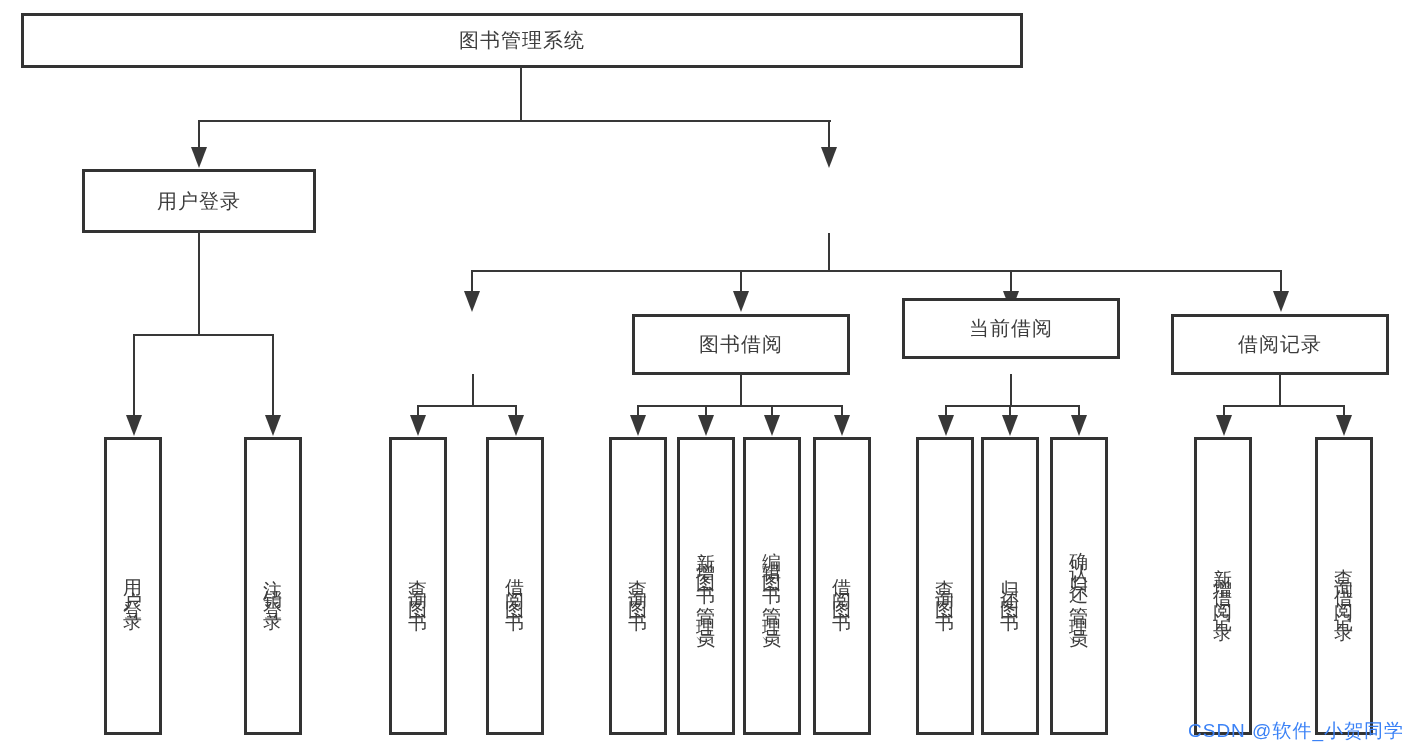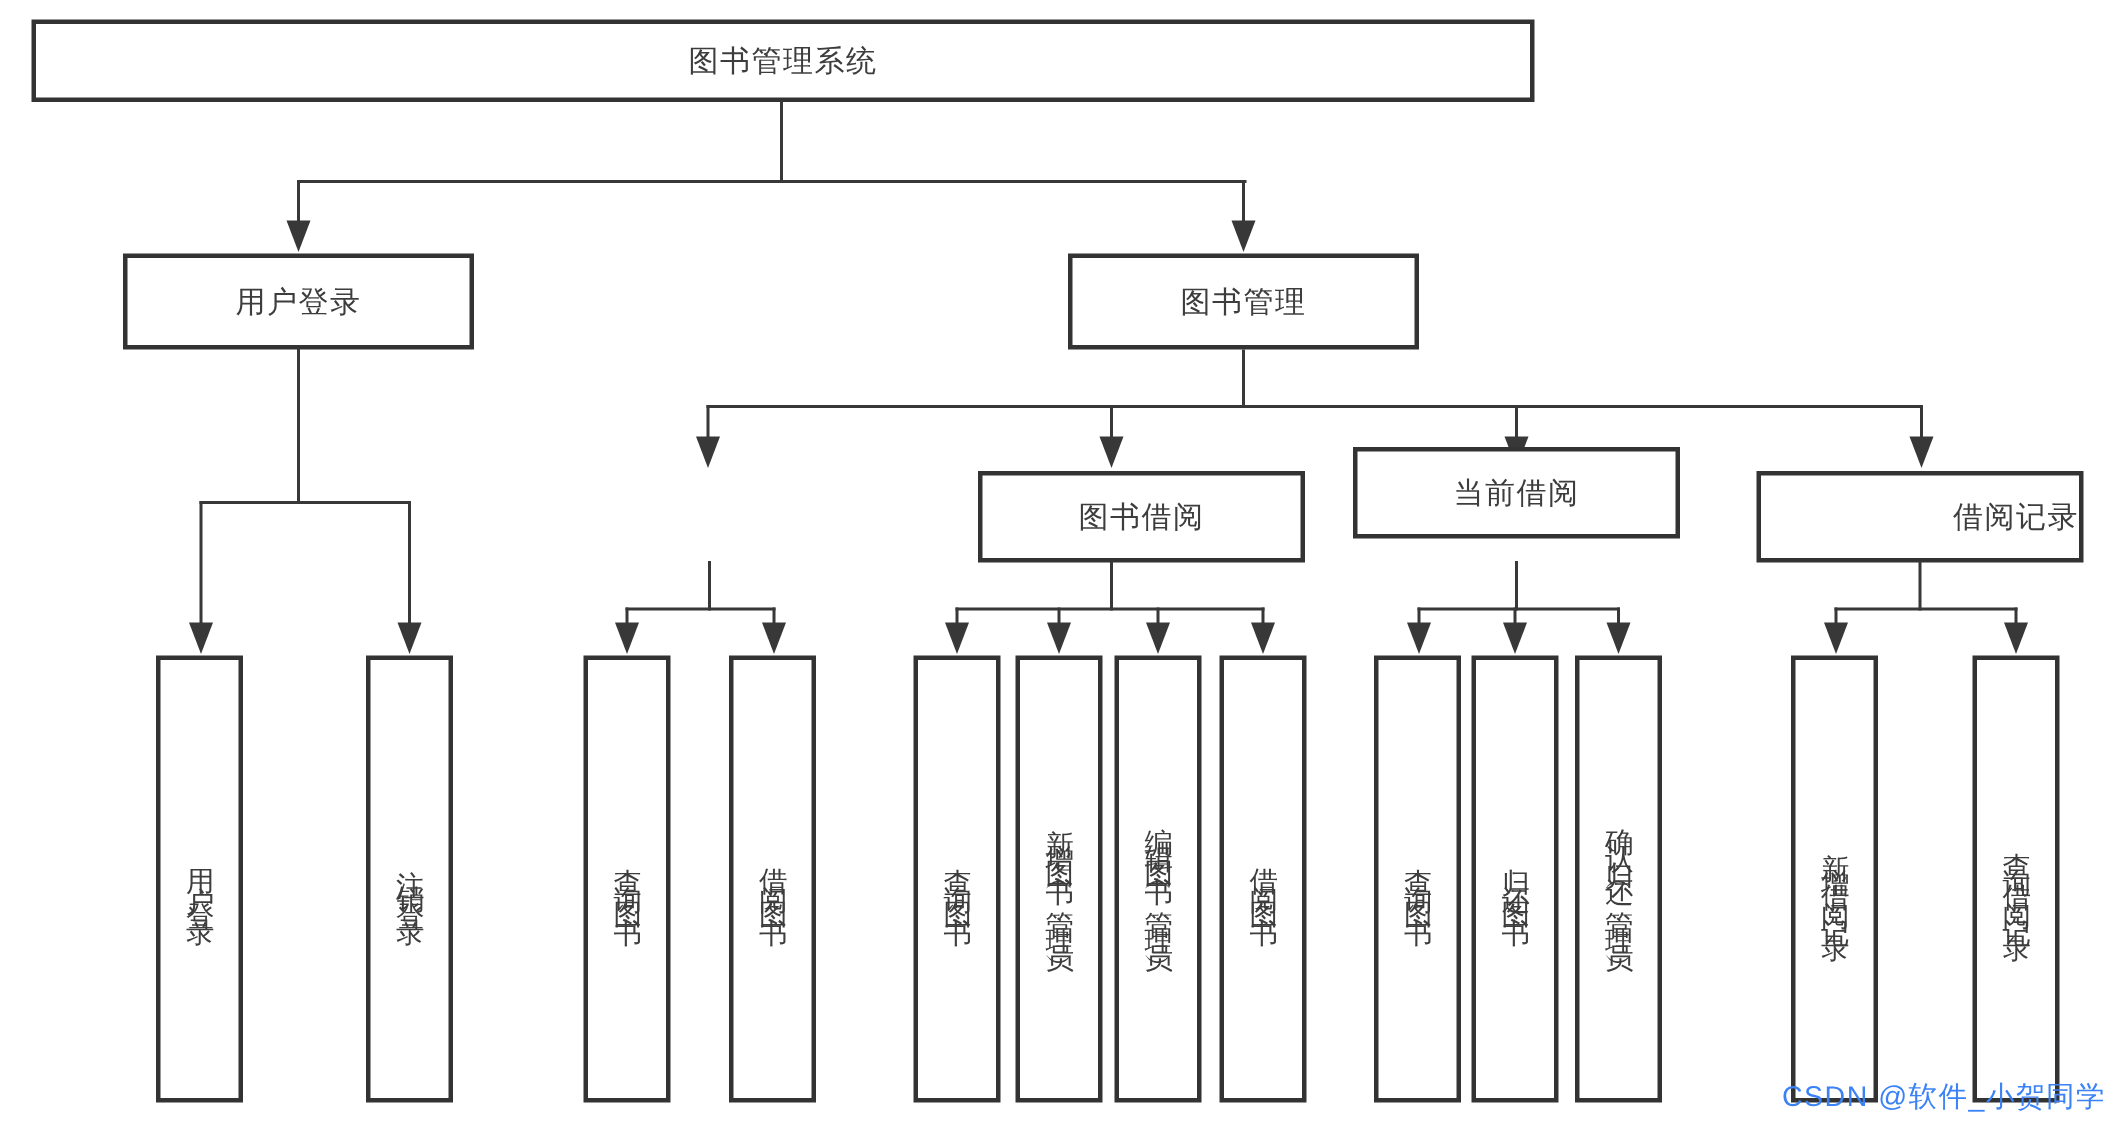--- a/index.html
+++ b/index.html
@@ -40,49 +40,46 @@
   <div class="line" style="left:520px;top:67px;width:2px;height:55px;"></div>
   <div class="line" style="left:198px;top:120px;width:633px;height:2px;"></div>
   <div class="line" style="left:198px;top:120px;width:2px;height:30px;"></div>
   <div class="arrow" style="left:191px;top:147px;"></div>
   <div class="line" style="left:828px;top:120px;width:2px;height:30px;"></div>
   <div class="arrow" style="left:821px;top:147px;"></div>
 
   <div class="box" style="left:82px;top:169px;width:234px;height:64px;">
     <span class="hlabel">用户登录</span>
   </div>
-  <div class="box" style="left:712px;top:169px;width:234px;height:64px;">
-    <span class="hlabel">图书管理</span>
-  </div>
 
   <div class="line" style="left:198px;top:232px;width:2px;height:104px;"></div>
   <div class="line" style="left:133px;top:334px;width:141px;height:2px;"></div>
   <div class="line" style="left:133px;top:334px;width:2px;height:84px;"></div>
   <div class="arrow" style="left:126px;top:415px;"></div>
   <div class="line" style="left:272px;top:334px;width:2px;height:84px;"></div>
   <div class="arrow" style="left:265px;top:415px;"></div>
 
   <div class="line" style="left:828px;top:233px;width:2px;height:39px;"></div>
   <div class="line" style="left:471px;top:270px;width:811px;height:2px;"></div>
   <div class="line" style="left:471px;top:270px;width:2px;height:23px;"></div>
   <div class="arrow" style="left:464px;top:291px;"></div>
   <div class="line" style="left:740px;top:270px;width:2px;height:23px;"></div>
   <div class="arrow" style="left:733px;top:291px;"></div>
   <div class="line" style="left:1010px;top:270px;width:2px;height:23px;"></div>
   <div class="arrow" style="left:1003px;top:291px;"></div>
   <div class="line" style="left:1280px;top:270px;width:2px;height:23px;"></div>
   <div class="arrow" style="left:1273px;top:291px;"></div>
 
-  <div class="box" style="left:652px;top:314px;width:218px;height:61px;text-align:right;">
+  <div class="box" style="left:632px;top:314px;width:218px;height:61px;text-align:right;">
     <span class="hlabel">图书借阅</span>
   </div>
   <div class="box" style="left:902px;top:298px;width:218px;height:61px;">
     <span class="hlabel">当前借阅</span>
   </div>
-  <div class="box" style="left:1171px;top:314px;width:218px;height:61px;justify-content:flex-end;">
+  <div class="box" style="left:1171px;top:314px;width:218px;height:61px;">
     <span class="hlabel">借阅记录</span>
   </div>
 
   <div class="line" style="left:472px;top:374px;width:2px;height:33px;"></div>
   <div class="line" style="left:417px;top:405px;width:100px;height:2px;"></div>
   <div class="line" style="left:417px;top:405px;width:2px;height:12px;"></div>
   <div class="arrow" style="left:410px;top:415px;"></div>
   <div class="line" style="left:515px;top:405px;width:2px;height:12px;"></div>
   <div class="arrow" style="left:508px;top:415px;"></div>
 

